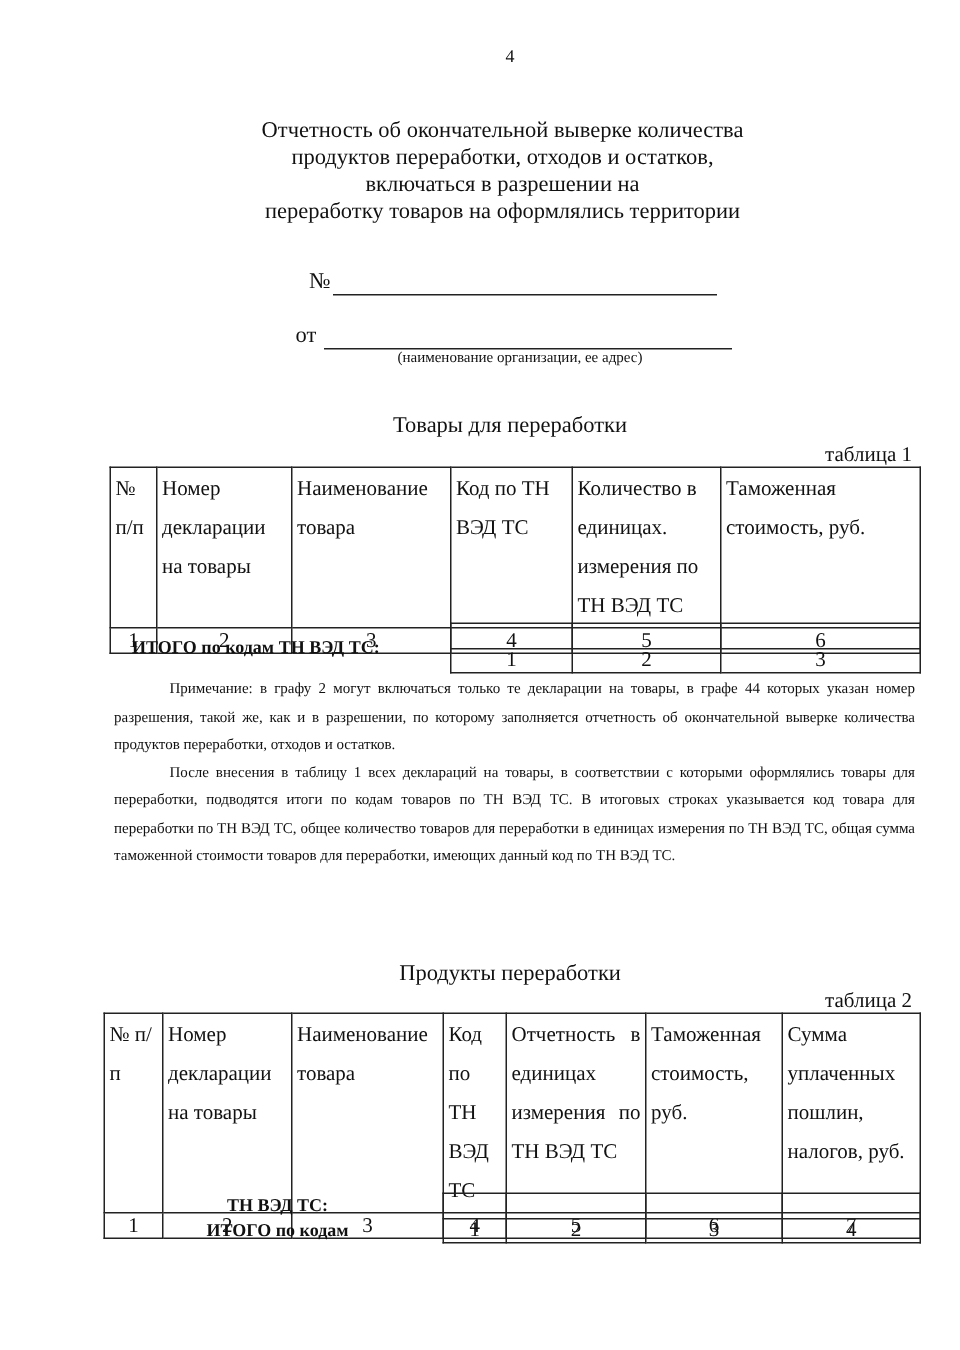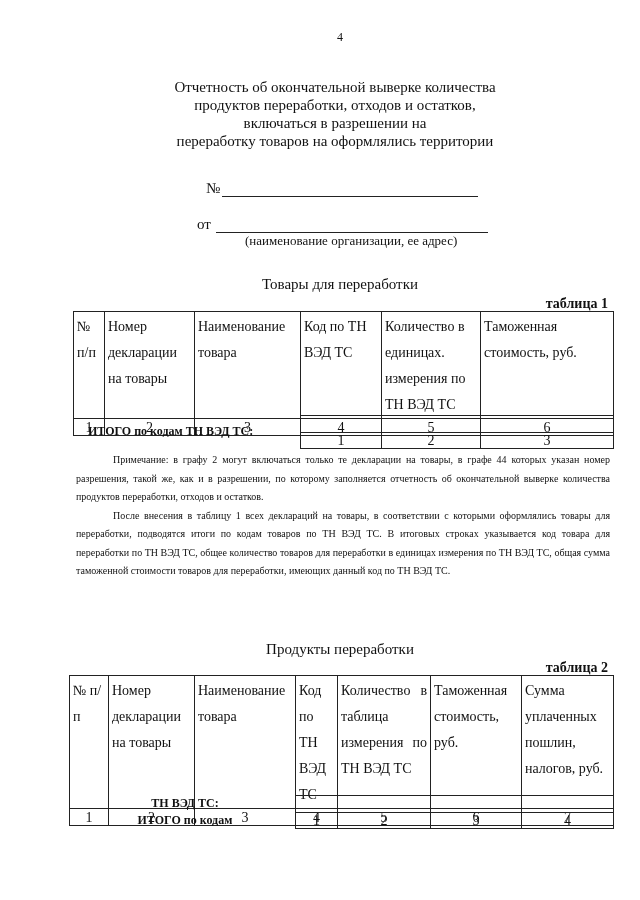--- a/index.html
+++ b/index.html
@@ -4,23 +4,23 @@
 <style>
   html, body { margin:0; padding:0; background:#ffffff; }
   body { width:640px; height:900px; position:relative; overflow:hidden;
          font-family:"Liberation Serif","DejaVu Serif",serif; color:#111; }
   .abs { position:absolute; }
   .page-num { left:0; width:680px; top:30px; text-align:center; font-size:12px; }
   .title { left:120px; width:430px; top:78px; text-align:center; font-size:15px; line-height:18px; }
   .title div { white-space:nowrap; }
   .line-field { font-size:15px; }
   .uline { position:absolute; border-bottom:1px solid #222; }
-  .caption { font-size:13px; }
+  .caption { font-size:10px;margin-left:20px; }
   .sect-title { left:0; width:680px; text-align:center; font-size:15px; }
-  .tbl-label { font-size:14px; text-align:right;font-weight:bold; }
+  .tbl-label { font-size:14px; text-align:right; }
   table.grid { position:absolute; border-collapse:collapse; table-layout:fixed; font-size:14px; }
   table.grid td { border:1px solid #222; padding:0 3px; vertical-align:top; line-height:26px; }
   table.grid td.num { text-align:center; vertical-align:middle; line-height:15px; padding:0; }
   table.grid td.h { padding-top:2px; }
   table.grid td.blank { height:16px; }
   .itogo { font-size:12px;font-weight:bold; }
   .para { left:76px; width:534px; font-size:10px; line-height:18.5px; text-align:justify; }
   .para p { margin:0; text-indent:37px; }
 </style>
 </head>
@@ -112,21 +112,21 @@
       <col style="width:93px">
       <col style="width:91px">
       <col style="width:92px">
   </colgroup>
   <tbody>
       <tr style="height:103px">
     <td class="h">№ п/п</td>
     <td class="h">Номер декларации на товары</td>
     <td class="h">Наименование товара</td>
     <td class="h">Код по ТН ВЭД ТС</td>
-    <td class="h" style="text-align:justify">Количество в таблица измерения по ТН ВЭД ТС</td>
+    <td class="h" style="text-align:justify">Отчетность в единицах измерения по ТН ВЭД ТС</td>
     <td class="h">Таможенная стоимость, руб.</td>
     <td class="h">Сумма уплаченных пошлин, налогов, руб.</td>
   </tr>
   <tr style="height:17px">
     <td class="num">1</td>
     <td class="num">2</td>
     <td class="num">3</td>
     <td class="num">4</td>
     <td class="num">5</td>
     <td class="num">6</td>

